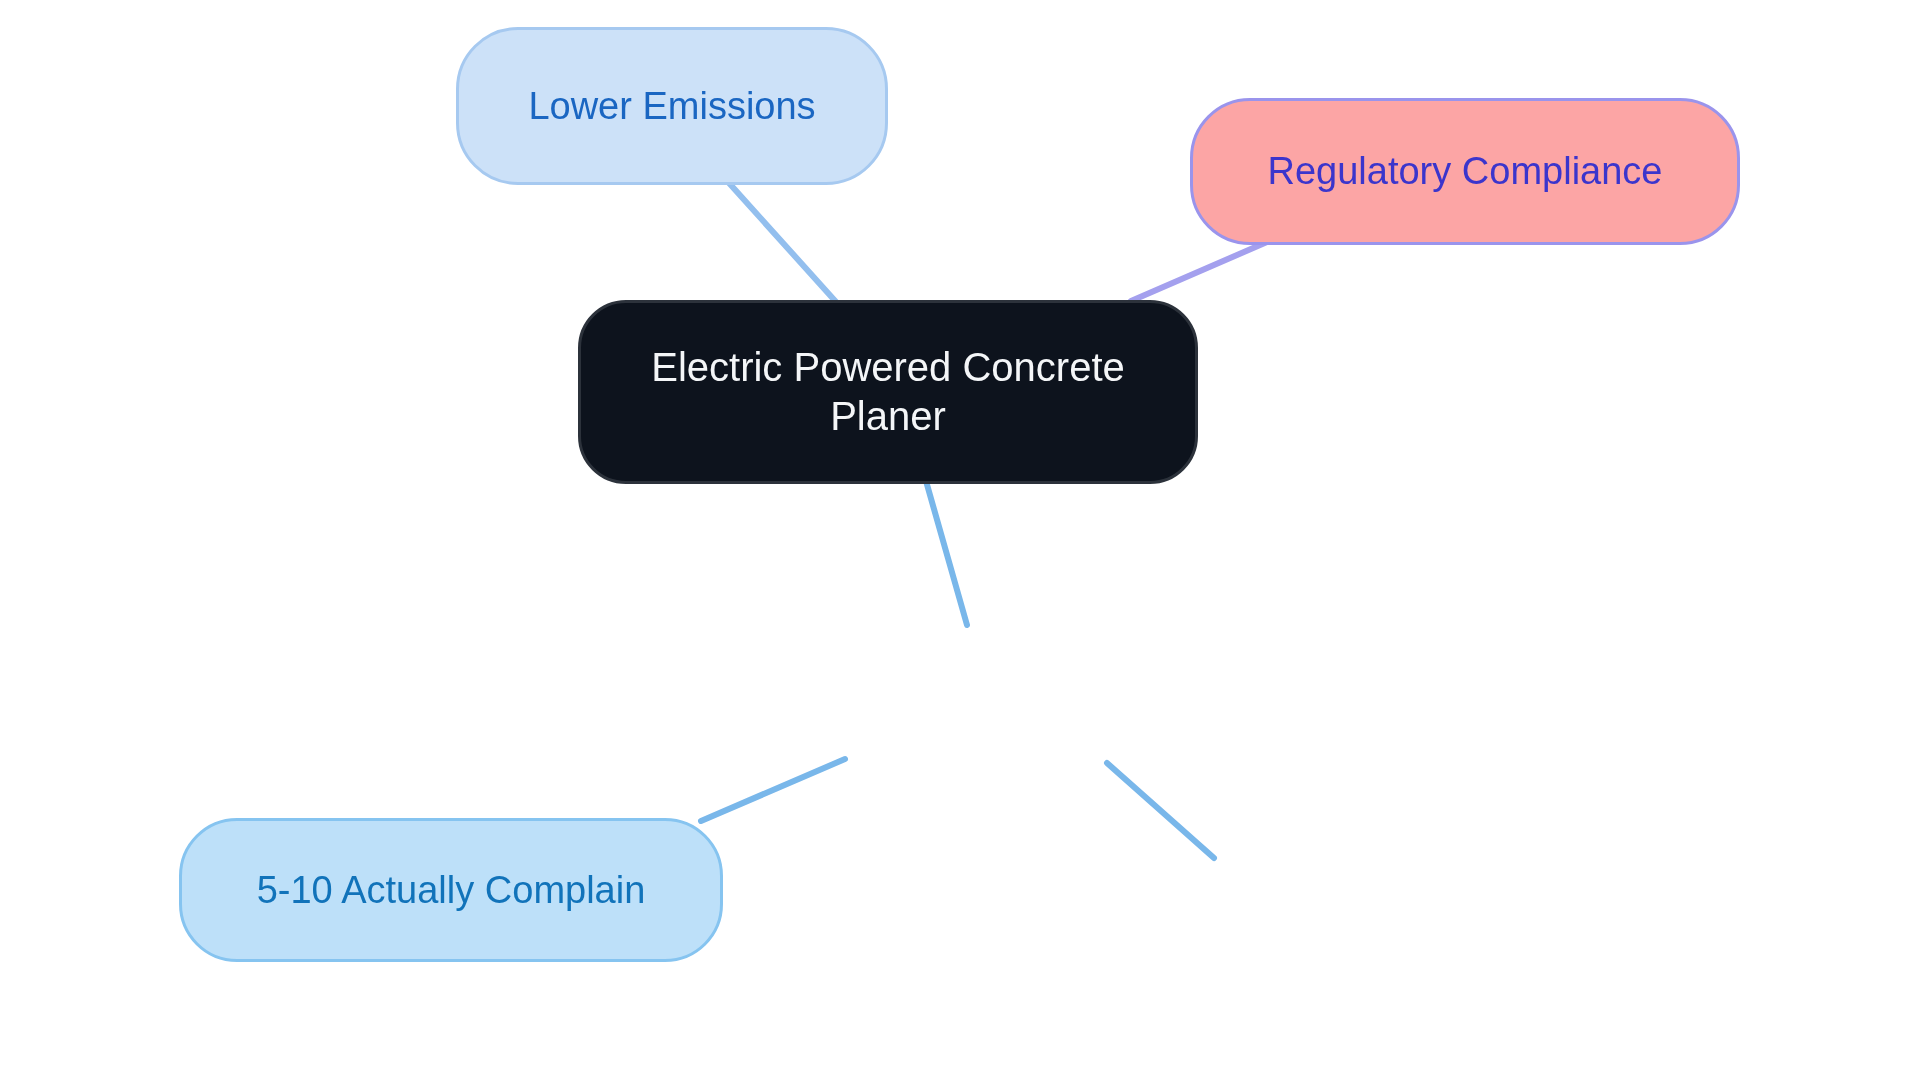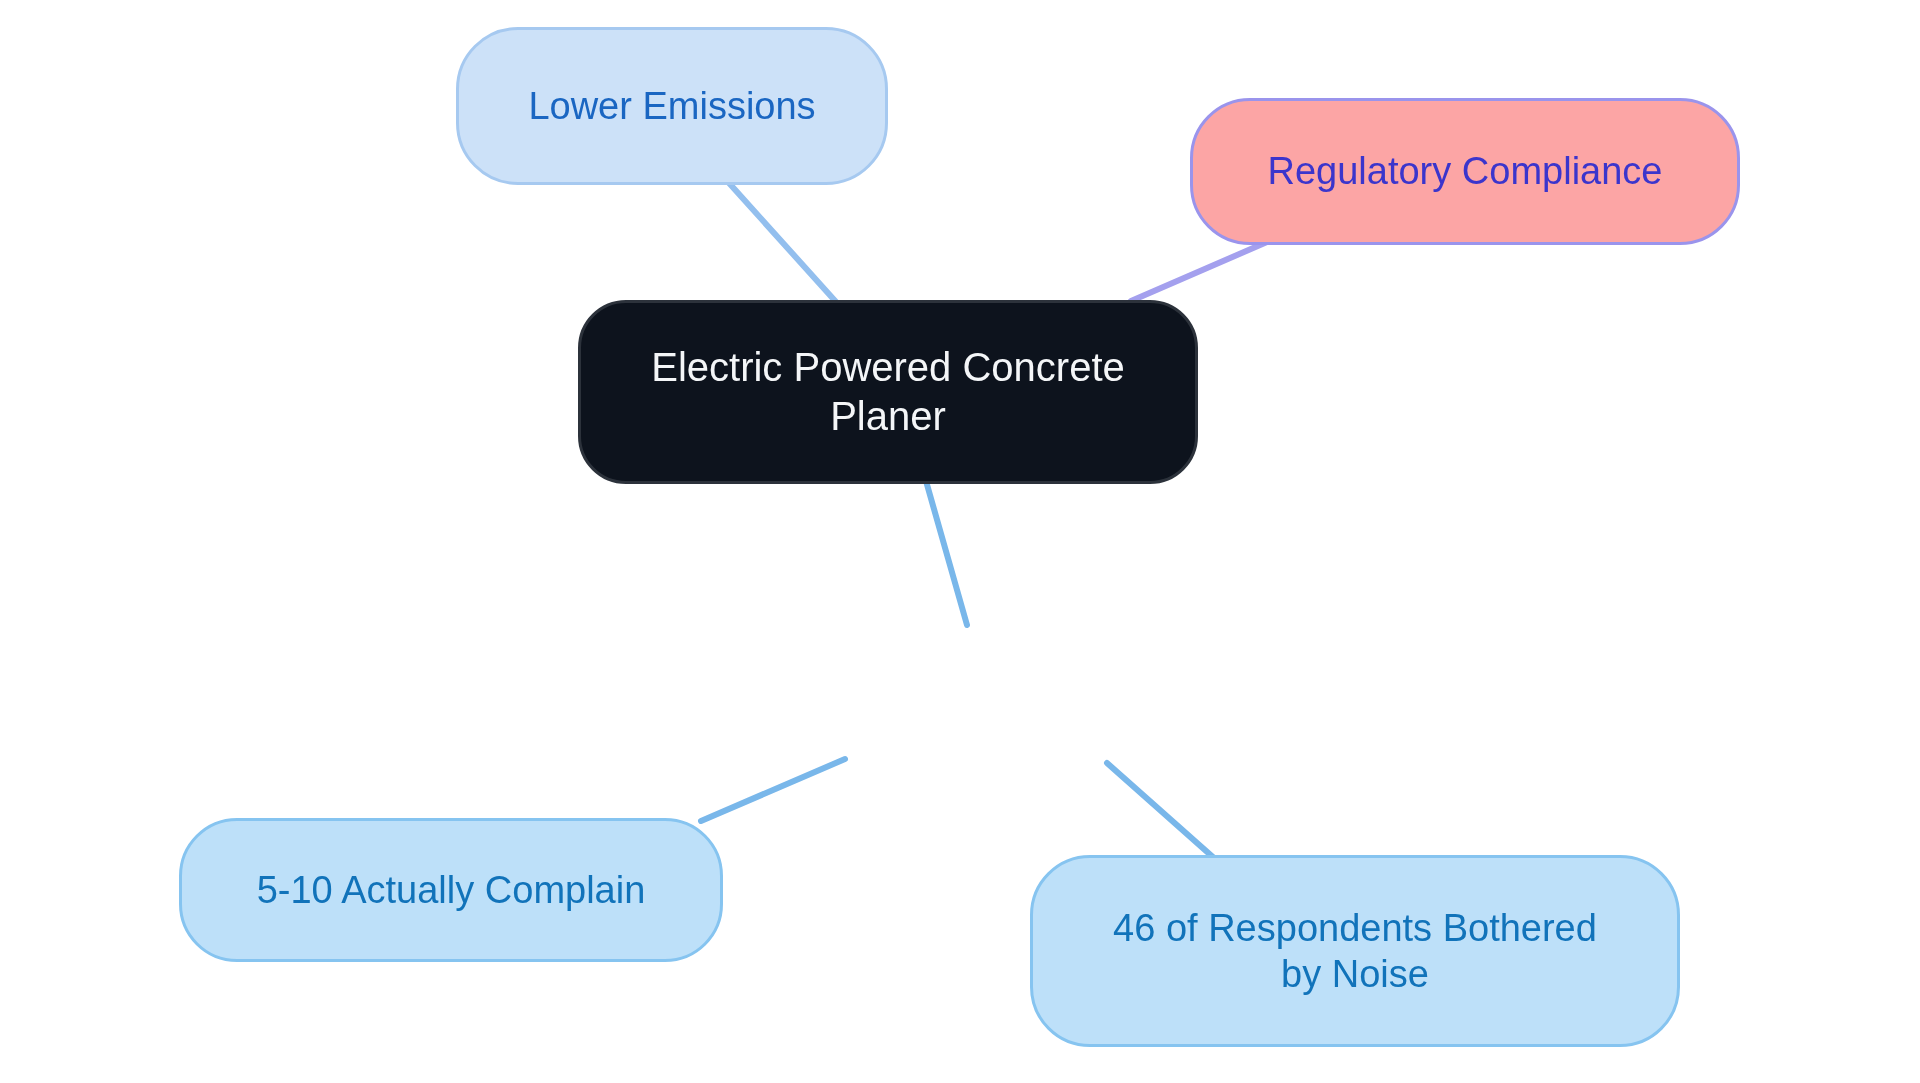--- a/index.html
+++ b/index.html
@@ -129,17 +129,14 @@
 
   <div class="node node-root">
     <span class="label">Electric Powered Concrete Planer</span>
   </div>
 
 
   <div class="node node-complain">
     <span class="label">5-10 Actually Complain</span>
   </div>
 
-  <div class="node node-respondents">
-    <span class="label">46 of Respondents Bothered by Noise</span>
-  </div>
 
 </div>
 
 </body></html>

